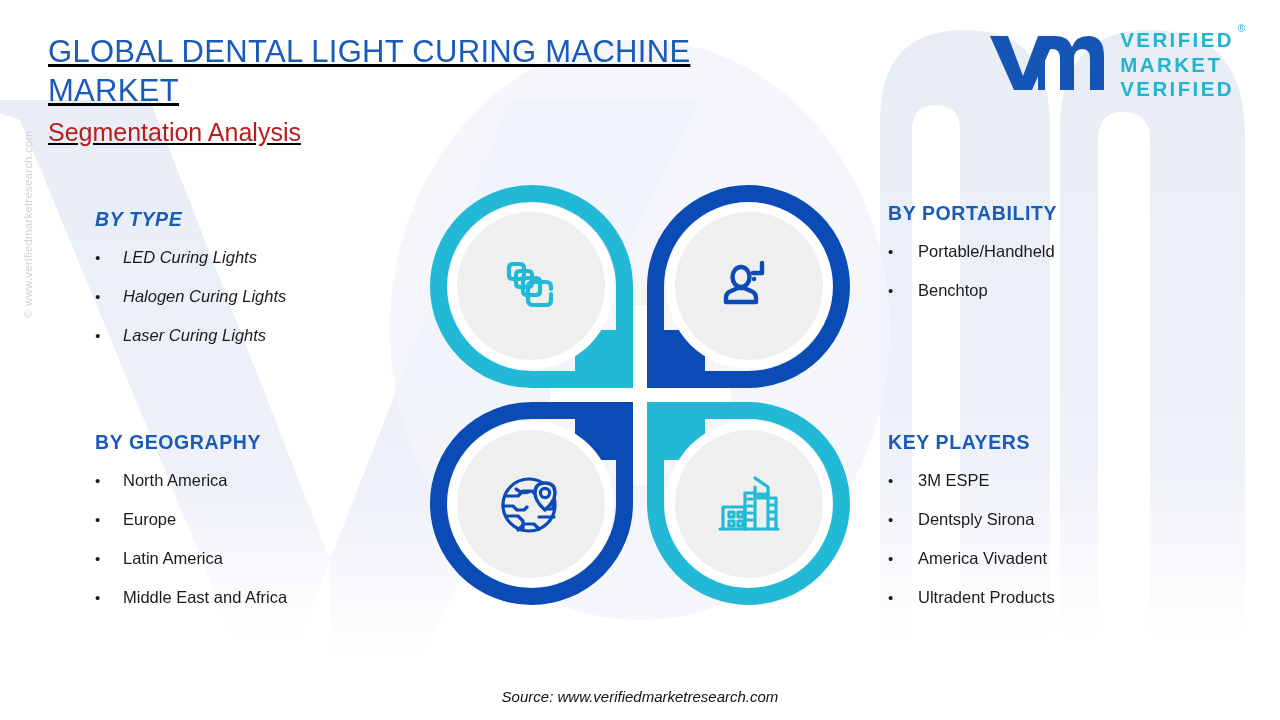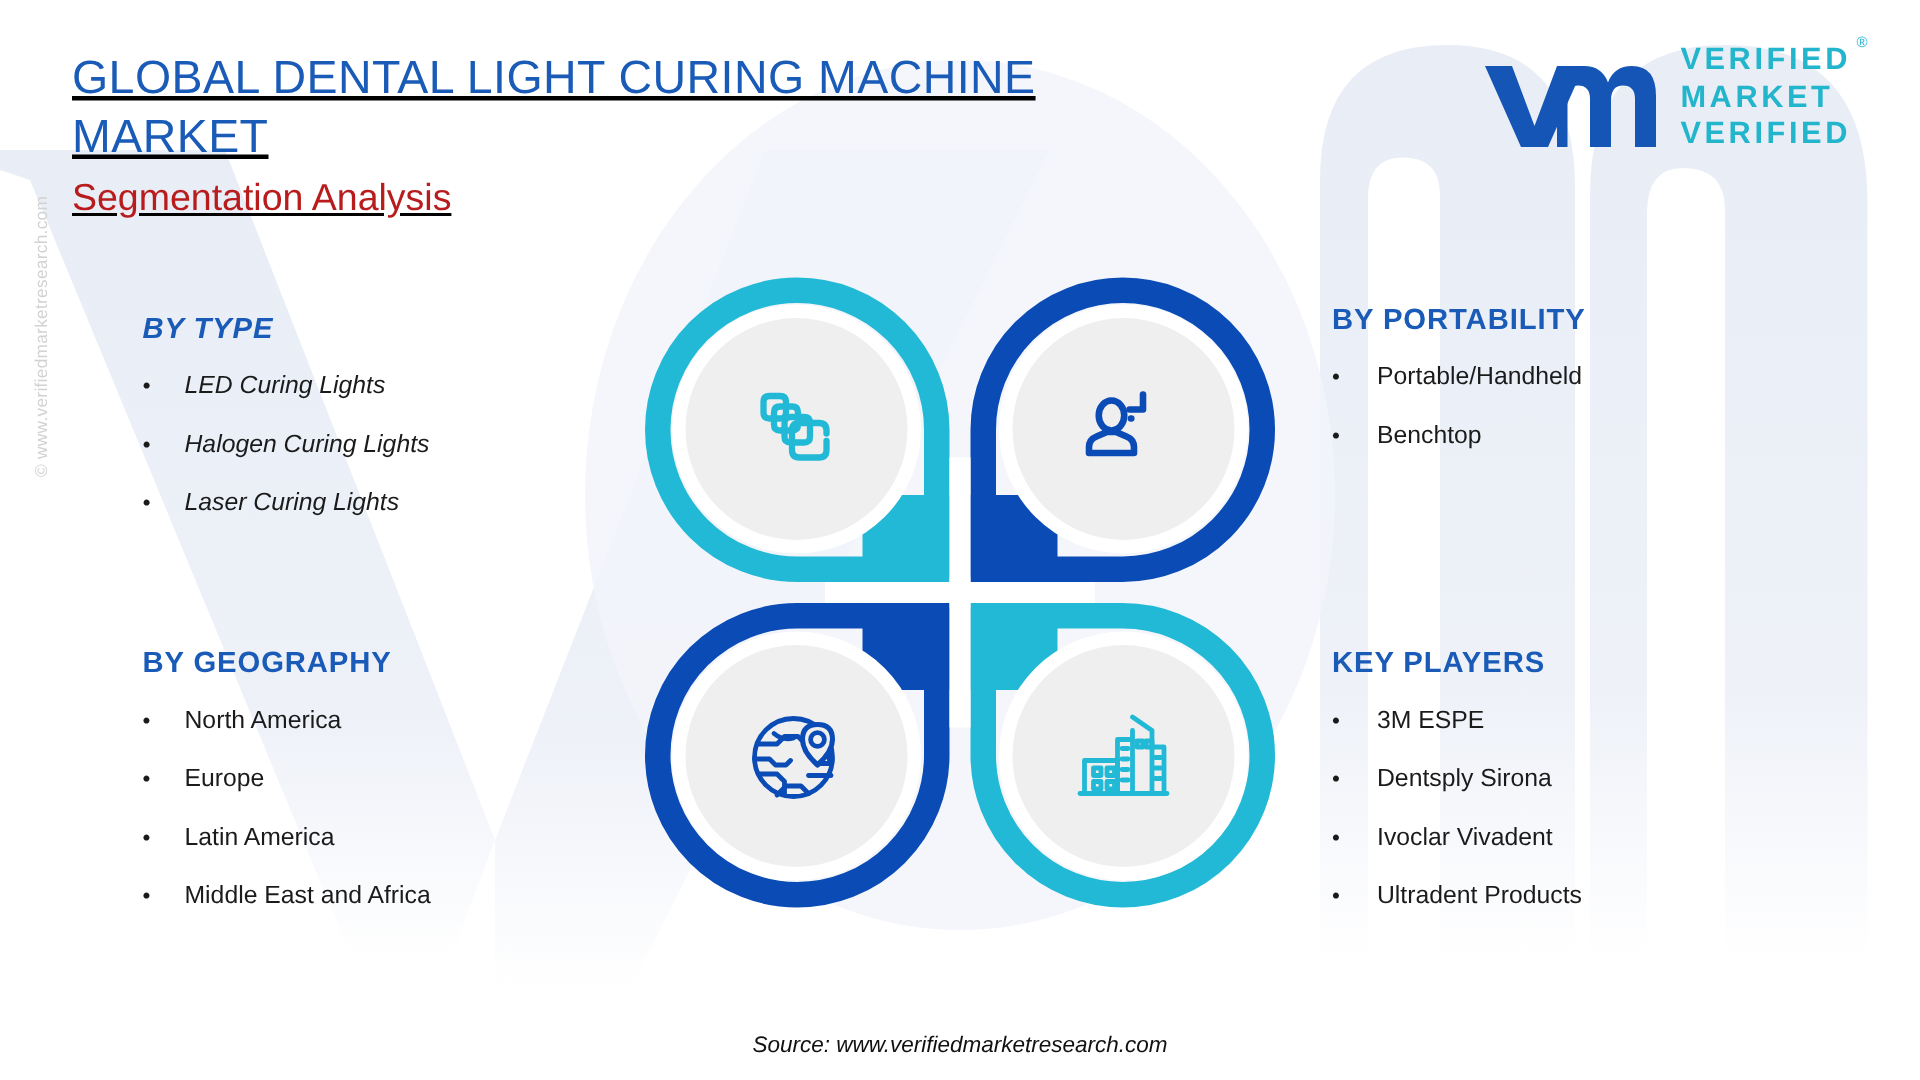--- a/index.html
+++ b/index.html
@@ -71,21 +71,21 @@
     font-weight: 400;
     margin: 6px 0 0 0;
   }
 
   
   .logo {
     position: absolute;
     right: 46px;
     top: 30px;
     display: flex;
-    align-items: flex-end;
+    align-items: flex-start;
     gap: 14px;
     z-index: 5;
   }
   .logo-mark { display: block; }
   .logo-words {
     display: flex;
     flex-direction: column;
     line-height: 1.0;
   }
   .logo-word {
@@ -336,21 +336,21 @@
       <li>
           <span class="bullet">•</span>
           <span>3M ESPE</span>
         </li>
       <li>
           <span class="bullet">•</span>
           <span>Dentsply Sirona</span>
         </li>
       <li>
           <span class="bullet">•</span>
-          <span>Ivoclar Vivadent</span>
+          <span>America Vivadent</span>
         </li>
       <li>
           <span class="bullet">•</span>
           <span>Ultradent Products</span>
         </li>
     </ul>
   </div>
 
   <div class="cluster">
 

